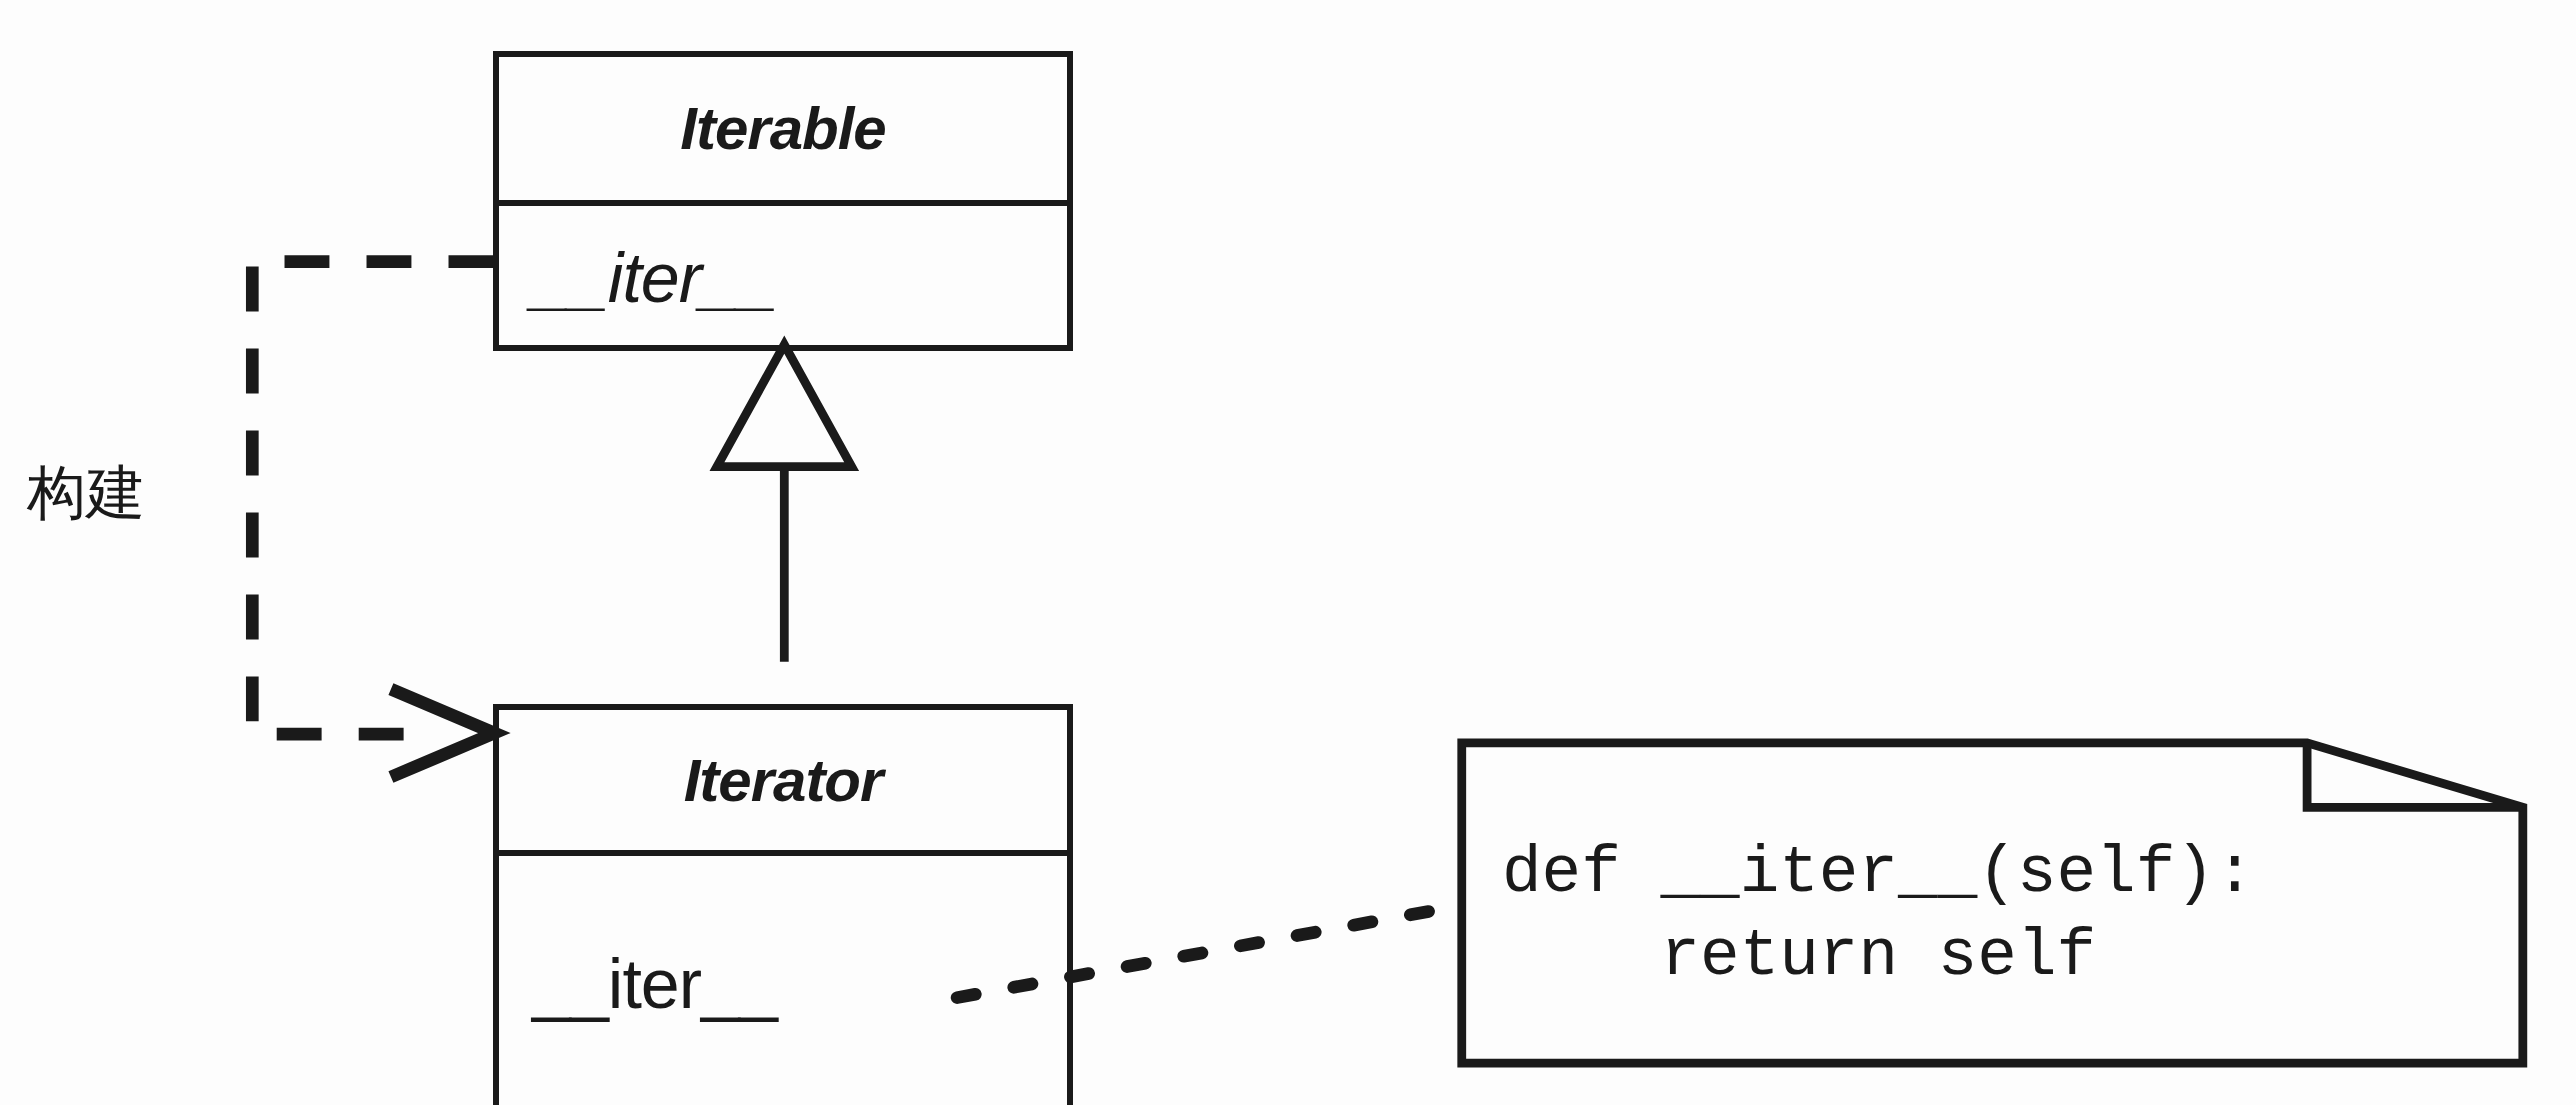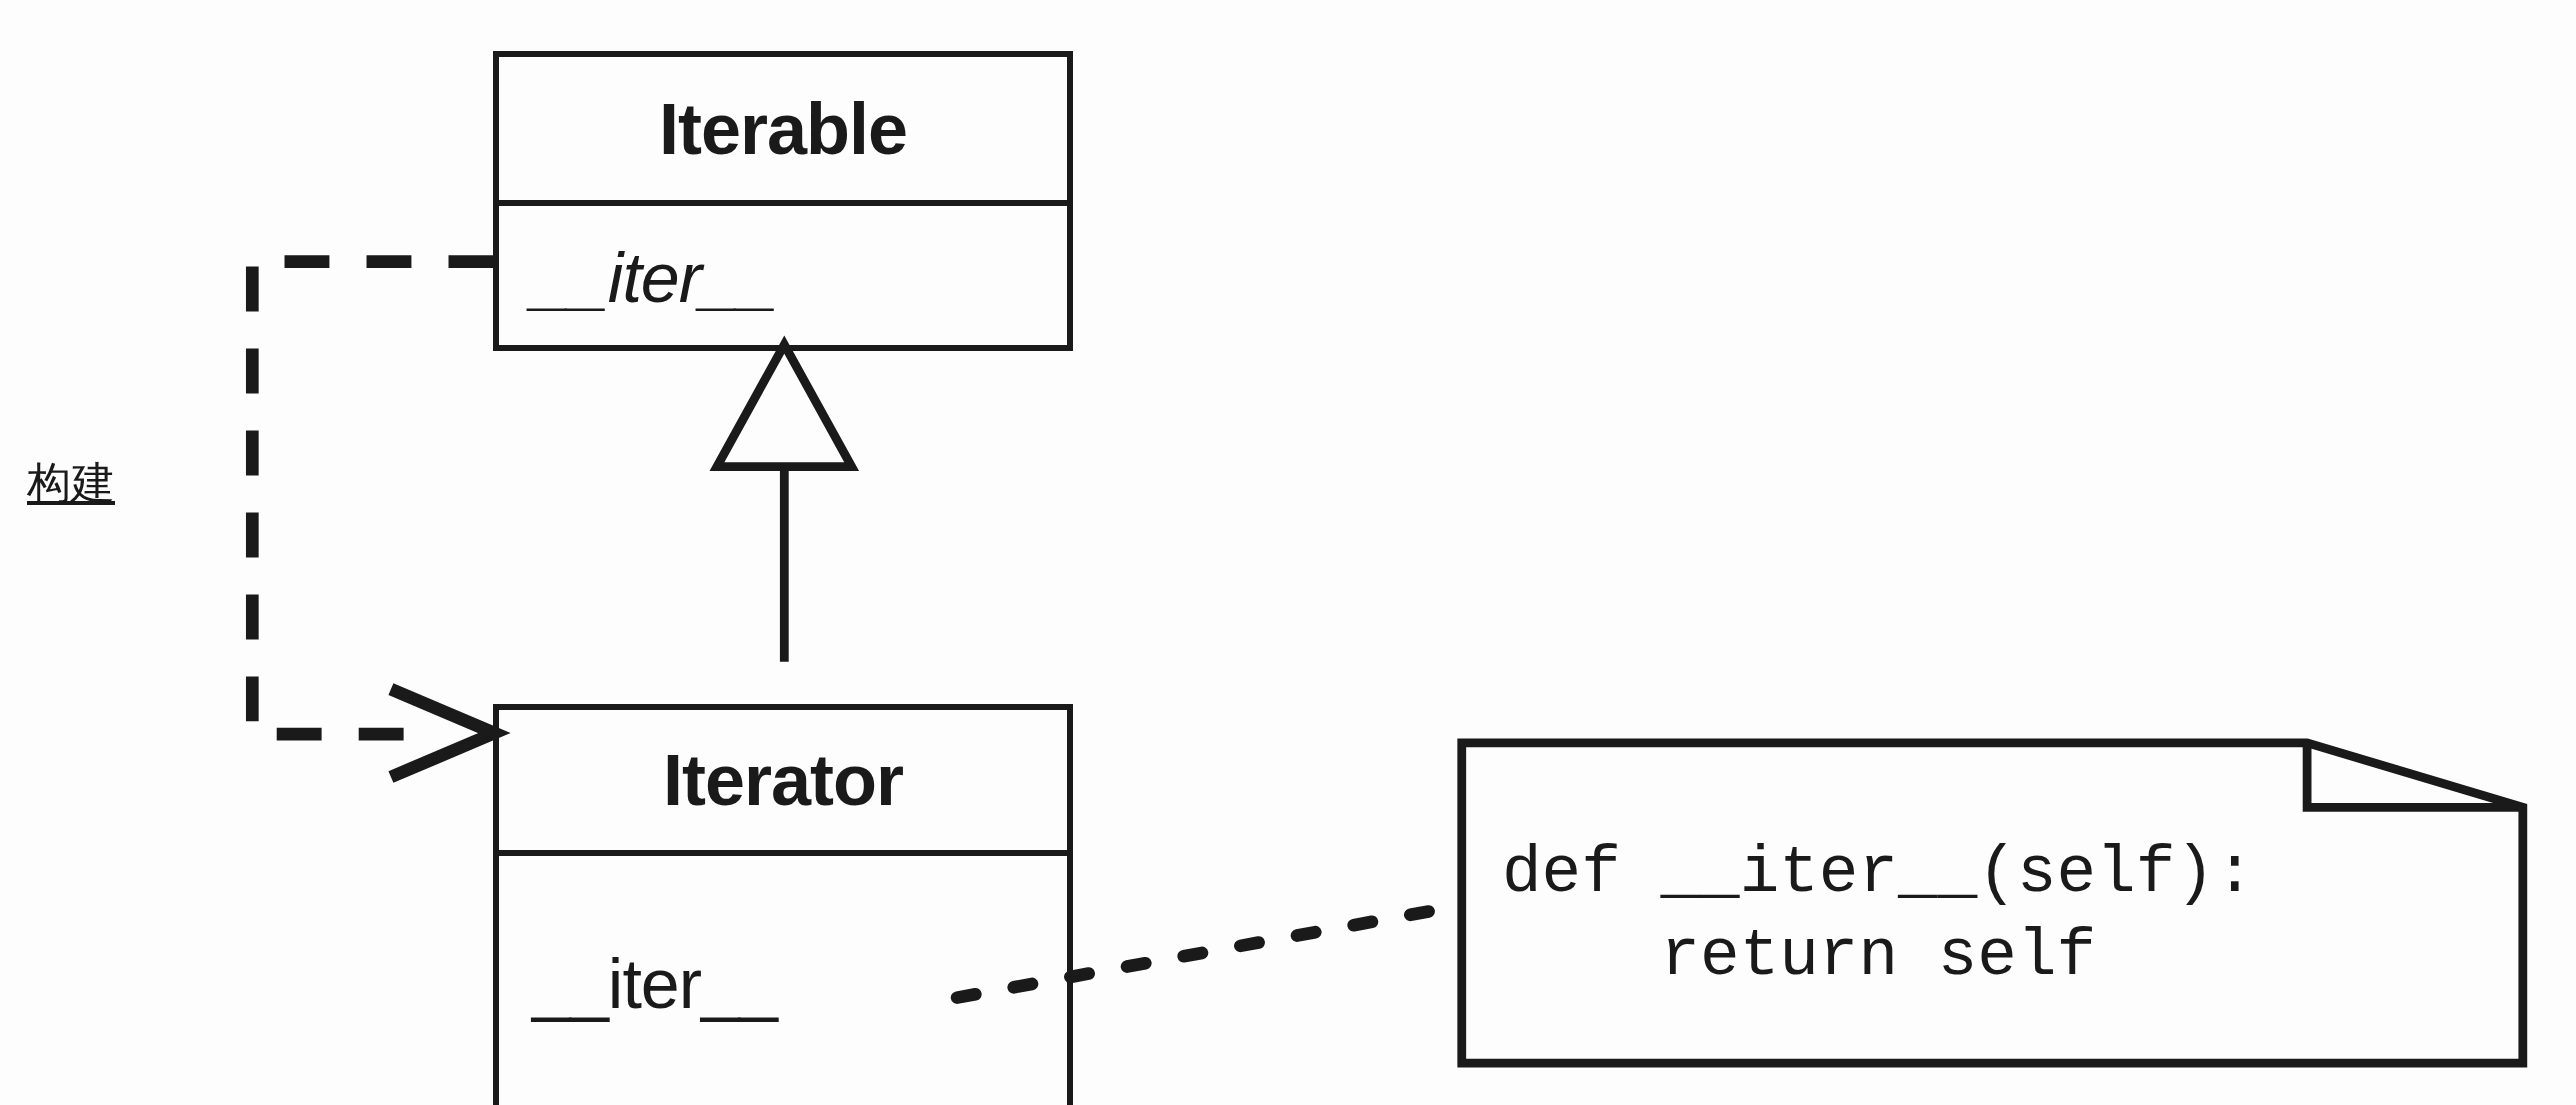--- a/index.html
+++ b/index.html
@@ -42,22 +42,23 @@
   .uml-attr-compartment {
     box-sizing: border-box;
     flex: 1 1 auto;
     display: flex;
     flex-direction: column;
     justify-content: center;
     padding-top: 5.9px;
   }
   .uml-class-name {
     font-family: "Liberation Sans", sans-serif;
+    font-style: italic;
     font-weight: bold;
-    font-size: 72px;
+    font-size: 60px;
     color: #1a1a1a;
     letter-spacing: -1px;
     white-space: pre;
   }
   .uml-member {
     font-family: "Liberation Sans", sans-serif;
     font-size: 70px;
     color: #1a1a1a;
     white-space: pre;
     line-height: 1.18;
@@ -66,24 +67,23 @@
   }
   .uml-member.italic {
     font-style: italic;
   }
   .uml-member.upright {
     font-style: normal;
   }
   .edge-label {
     position: absolute;
     font-family: "Liberation Serif", "DejaVu Serif", serif;
-    font-size: 44px;
+    font-size: 59px;
     color: #1a1a1a;
     white-space: pre;
-    text-decoration: underline;
   }
   .note-code {
     position: absolute;
     font-family: "Liberation Mono", "DejaVu Sans Mono", monospace;
     font-size: 66px;
     line-height: 1.18;
     color: #1a1a1a;
     white-space: pre;
   }
 </style>

